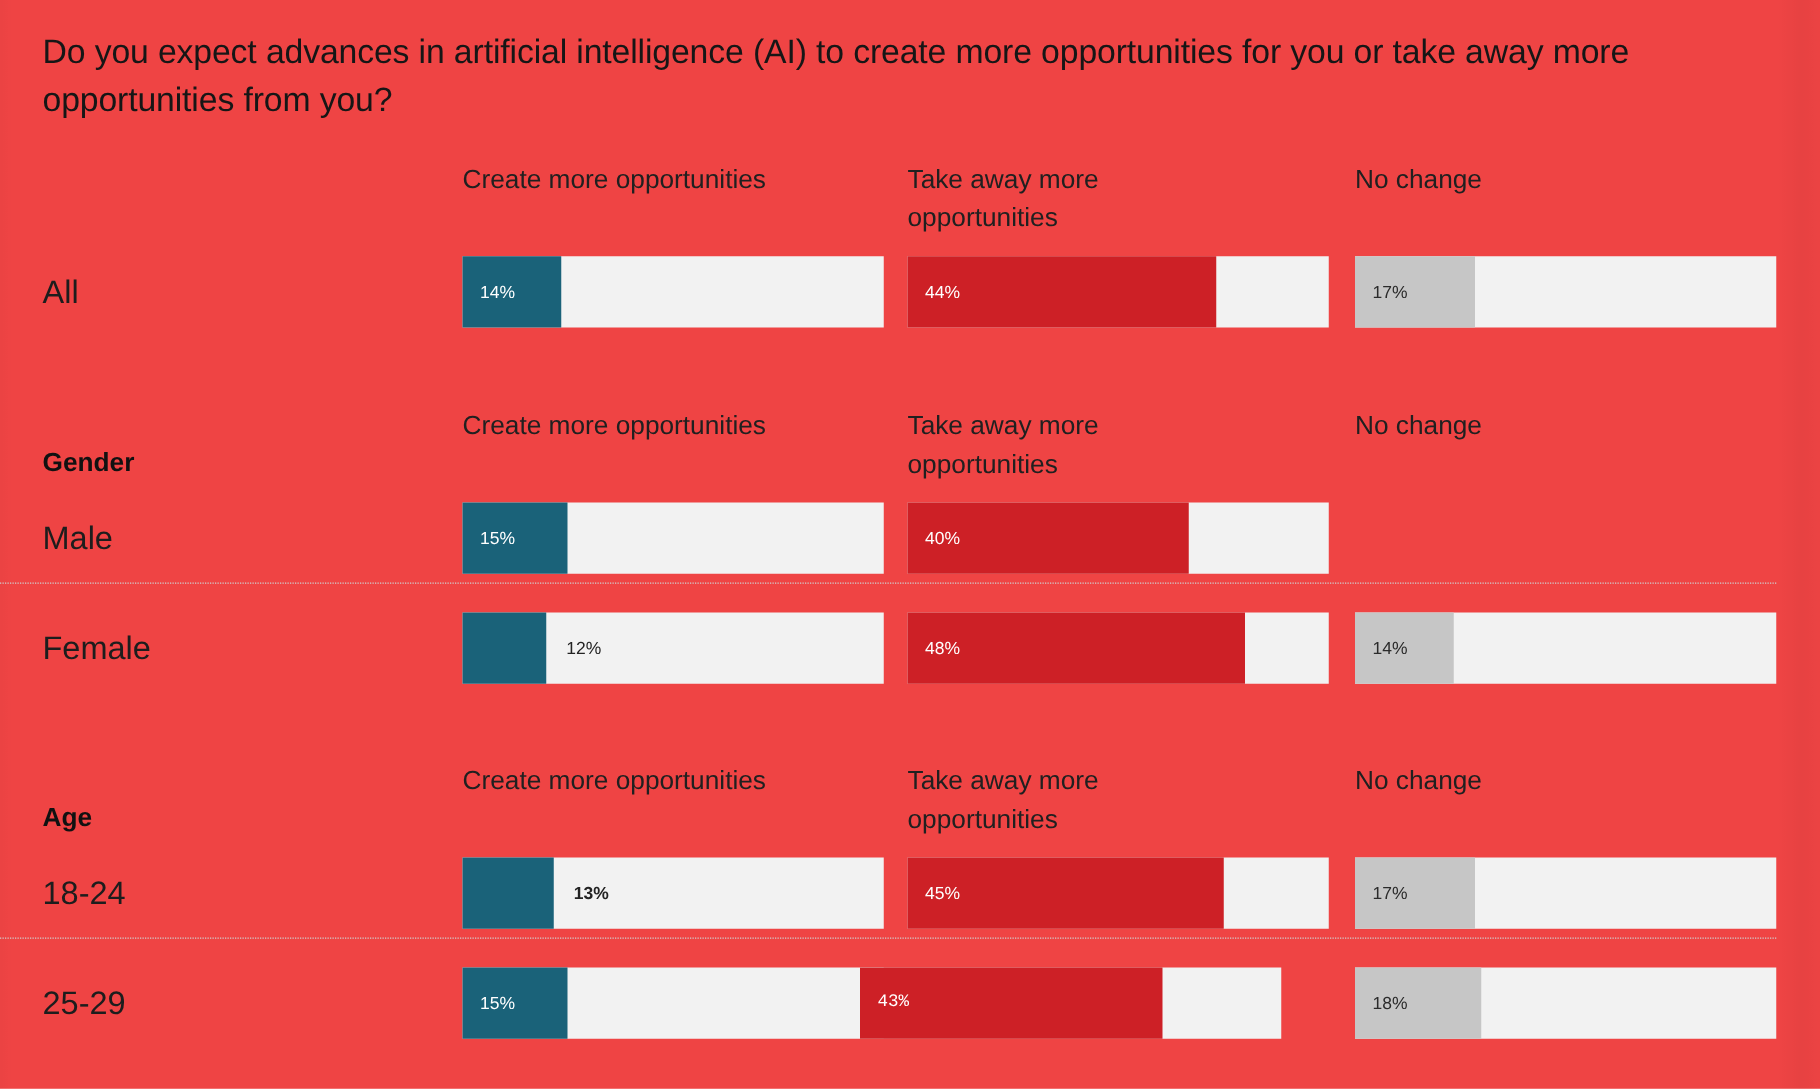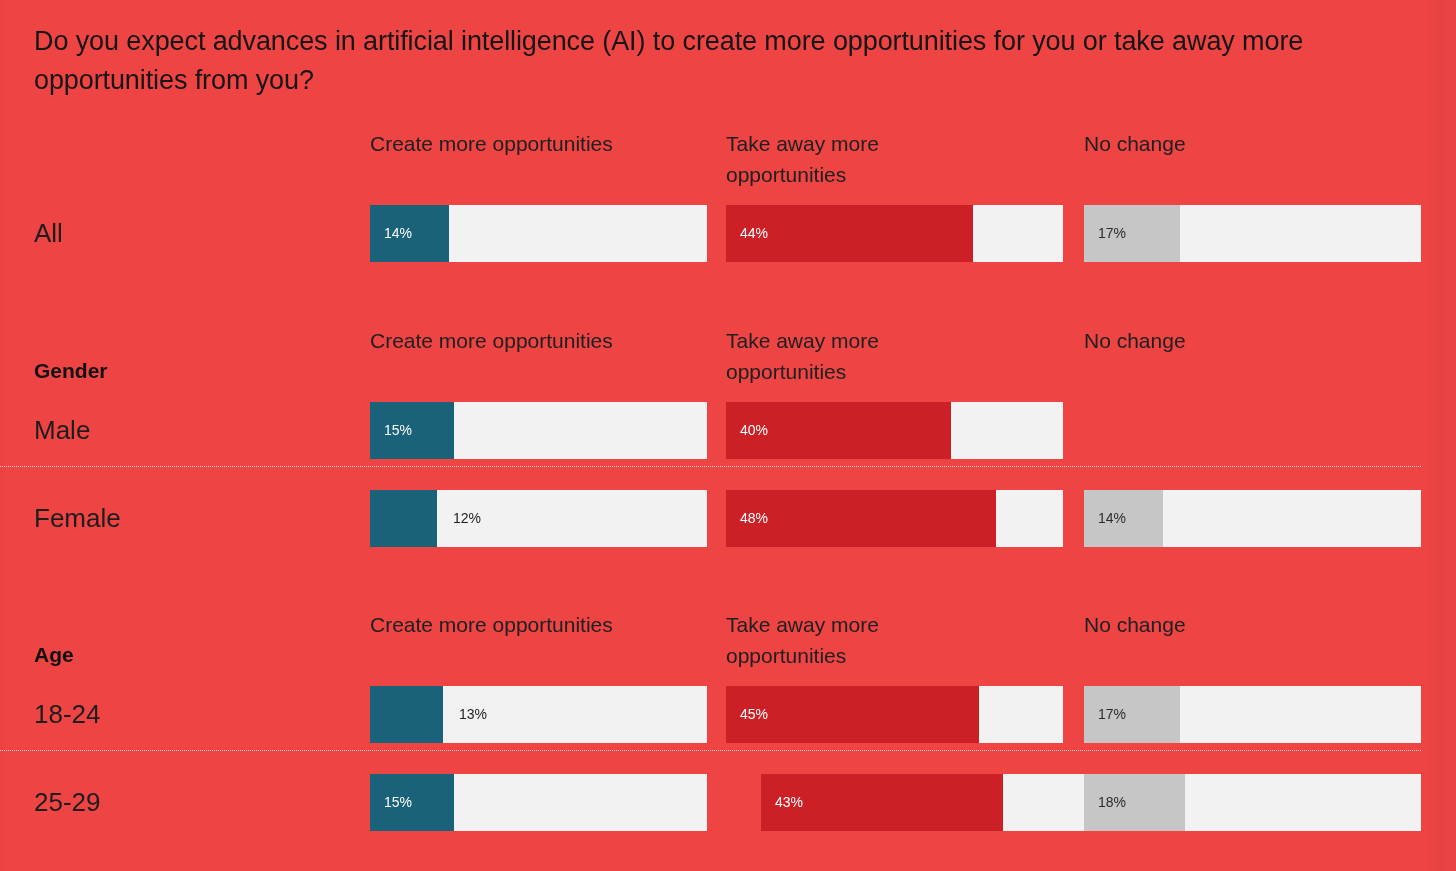--- a/index.html
+++ b/index.html
@@ -189,38 +189,38 @@
       </div>
       <div class="section" style="top: 0px;">
         <div class="group-label" style="top: 643px;">Age</div>
         <div class="col-header" style="left: 370px; top: 609px; width: 340px;">Create more opportunities</div>
         <div class="col-header" style="left: 726px; top: 609px; width: 220px;">Take away more opportunities</div>
         <div class="col-header" style="left: 1084px; top: 609px; width: 340px;">No change</div>
         <div class="row" style="top: 686px;">
           <div class="row-label">18-24</div>
           <div class="track" style="left: 370px; width: 337px;">
             <div class="bar teal" style="width: 73px;"></div>
-            <div class="bar-value outside" style="left: 89px;">13%</div>
+            <div class="bar-value outside" style="left: 89px; font-weight: bold;">13%</div>
           </div>
           <div class="track" style="left: 726px; width: 337px;">
             <div class="bar red" style="width: 253px;"></div>
             <div class="bar-value inside-light" style="left: 14px;">45%</div>
           </div>
           <div class="track" style="left: 1084px; width: 337px;">
             <div class="bar gray" style="width: 96px;"></div>
             <div class="bar-value inside-dark" style="left: 14px;">17%</div>
           </div>
         </div>
         <div class="row" style="top: 774px;">
           <div class="row-label">25-29</div>
           <div class="track" style="left: 370px; width: 337px;">
             <div class="bar teal" style="width: 84px;"></div>
             <div class="bar-value inside-light" style="left: 14px;">15%</div>
           </div>
-          <div class="track" style="left: 761px; width: 337px;">
+          <div class="track" style="left: 688px; width: 337px; font-family: Liberation Mono, monospace;">
             <div class="bar red" style="width: 242px;"></div>
             <div class="bar-value inside-light" style="left: 14px;">43%</div>
           </div>
           <div class="track" style="left: 1084px; width: 337px;">
             <div class="bar gray" style="width: 101px;"></div>
             <div class="bar-value inside-dark" style="left: 14px;">18%</div>
           </div>
         </div>
         <div class="divider" style="top: 750px;"></div>
       </div>

